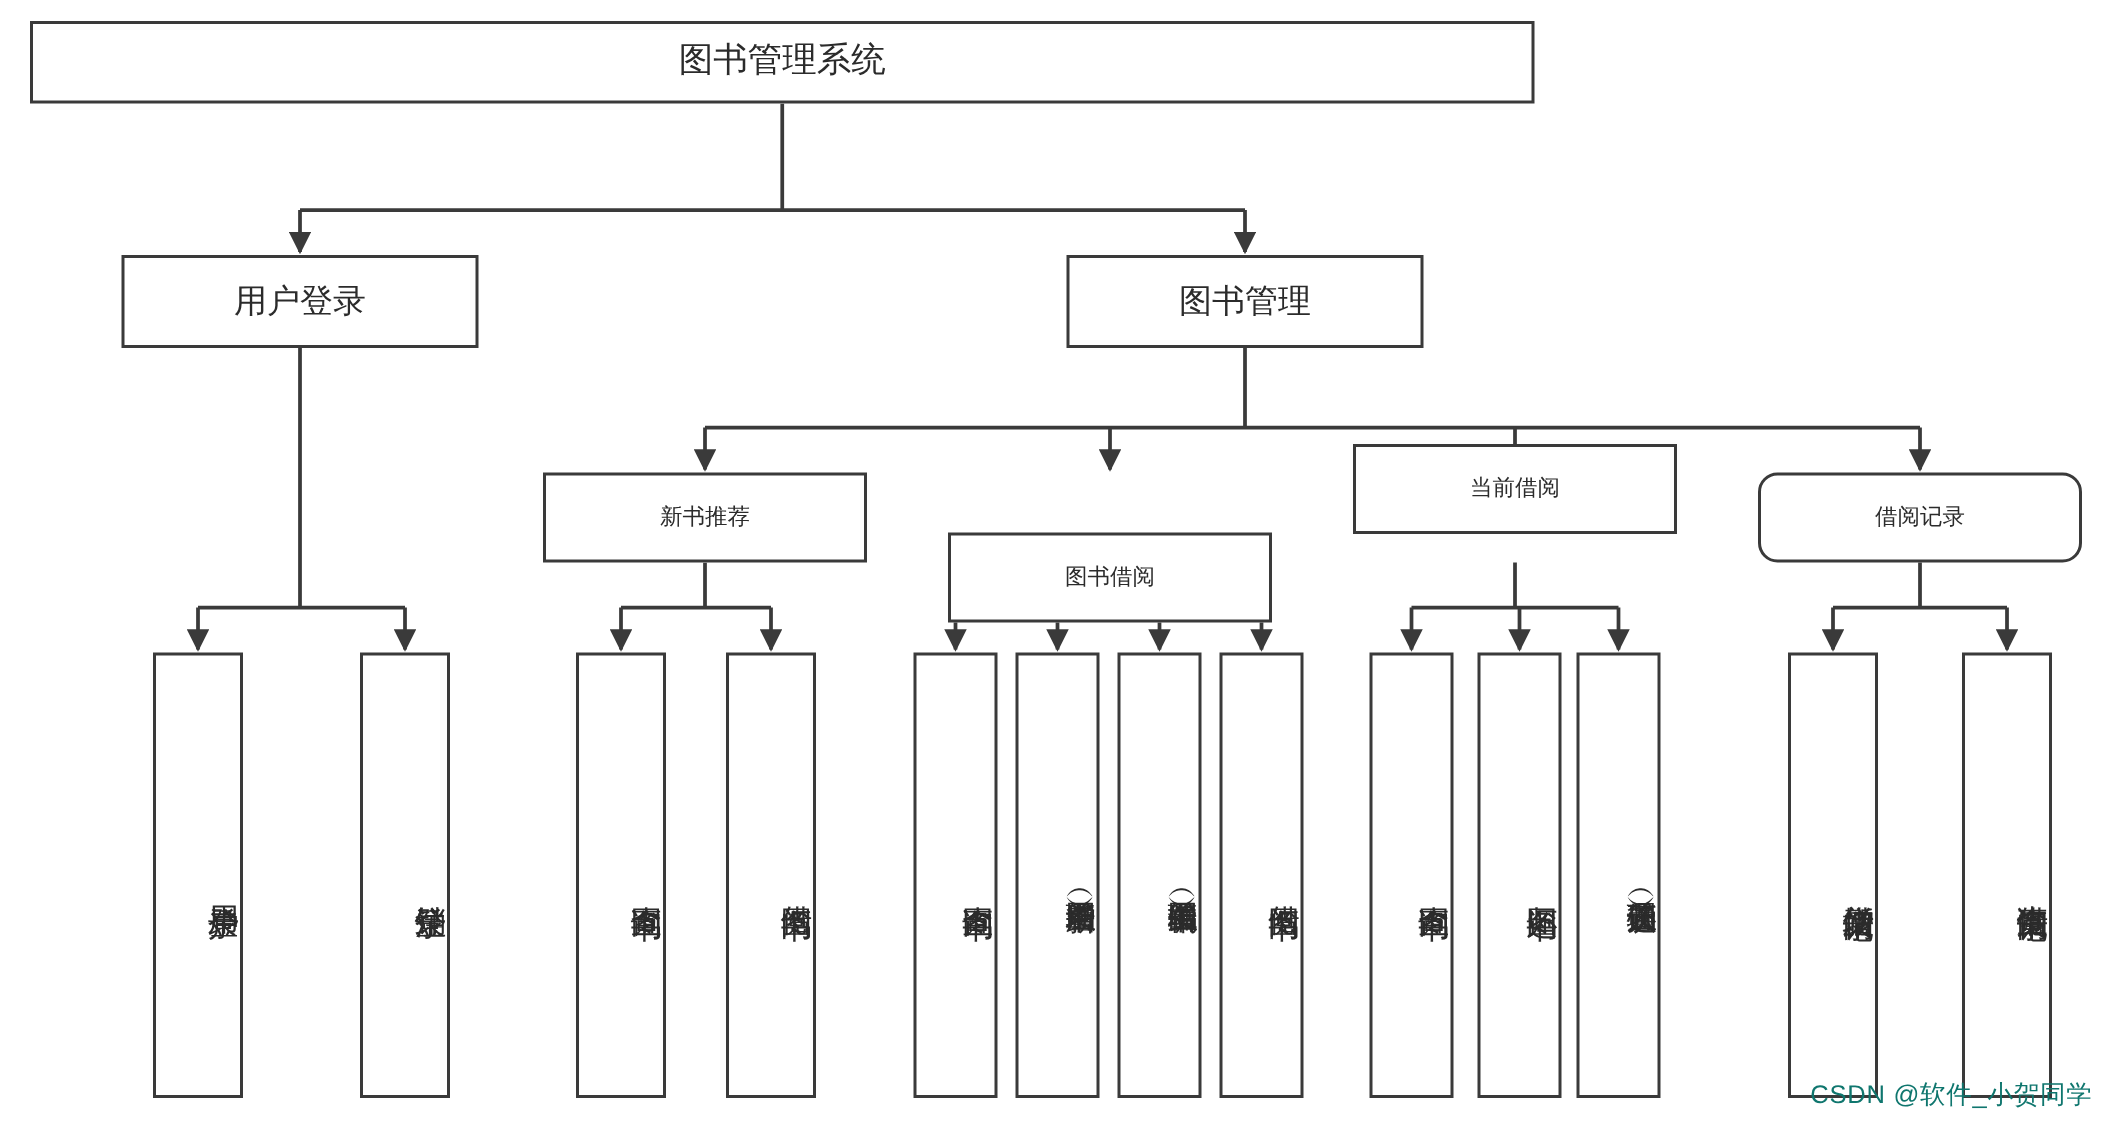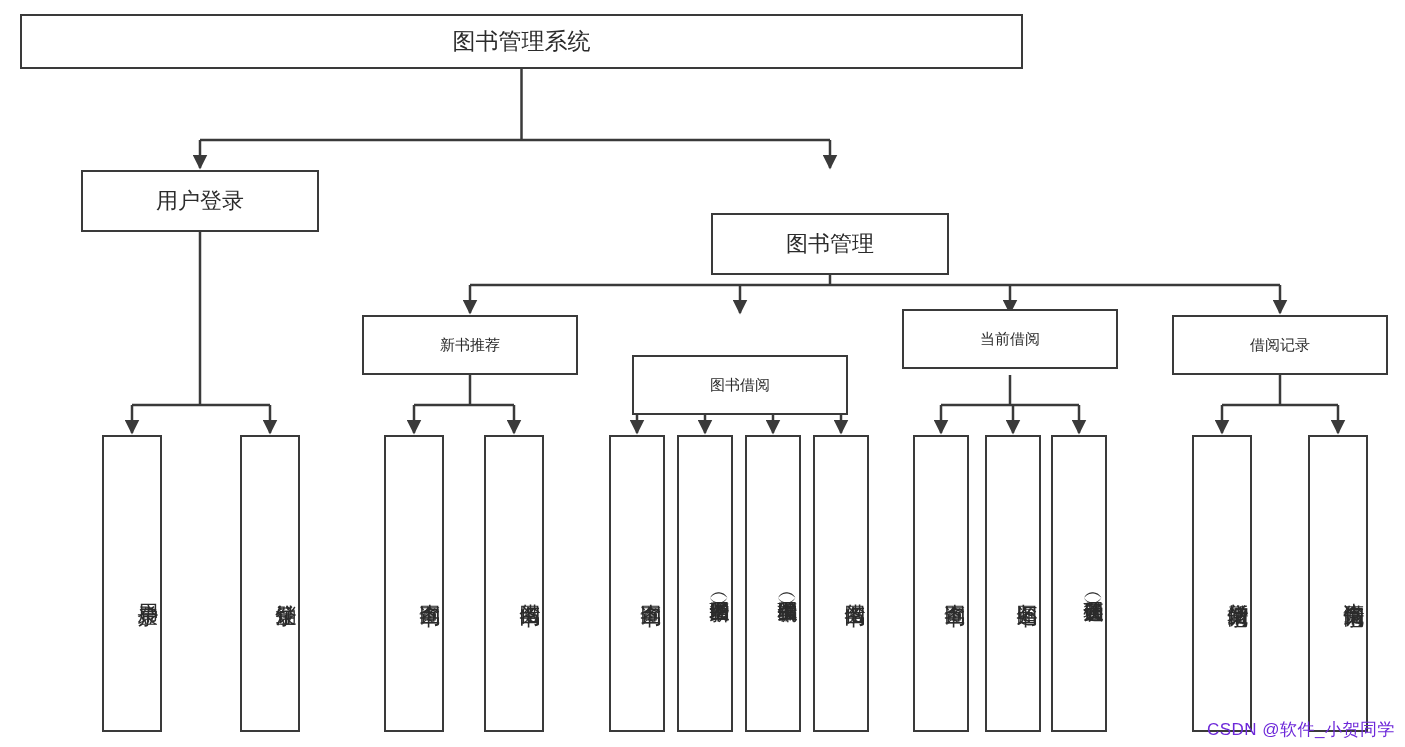--- a/index.html
+++ b/index.html
@@ -58,21 +58,21 @@
   }
   .node-label {
     display: block;
     white-space: pre-line;
   }
   .watermark {
     position: absolute;
     right: 10px;
     bottom: 6px;
     font-size: 17px;
-    color: #6d28d9;
+    color: #0f766e;
     letter-spacing: 0.5px;
     white-space: nowrap;
   }
 </style>
 </head>
 <body>
 
 <div id="canvas">
 
   <svg class="wires" viewBox="0 0 1405 747" xmlns="http://www.w3.org/2000/svg">
@@ -112,39 +112,39 @@
         <path d="M 1013 405 L 1013 433" marker-end="url(#arrow)"></path>
         <path d="M 1079 405 L 1079 433" marker-end="url(#arrow)"></path>
         <path d="M 1280 375 L 1280 405"></path>
         <path d="M 1222 405 L 1338 405"></path>
         <path d="M 1222 405 L 1222 433" marker-end="url(#arrow)"></path>
         <path d="M 1338 405 L 1338 433" marker-end="url(#arrow)"></path>
       </g>
   </svg>
 
   <div id="node-layer">
-      <div class="node level-0" style="left: 20px; top: 14px; width: 1003px; height: 55px;">
+      <div class="node level-0" style="left: 20px; top: 14px; width: 1003px; height: 55px; font-family: Liberation Mono, monospace;">
         <span class="node-label">图书管理系统</span>
       </div>
       <div class="node level-1" style="left: 81px; top: 170px; width: 238px; height: 62px;">
         <span class="node-label">用户登录</span>
       </div>
-      <div class="node level-1" style="left: 711px; top: 170px; width: 238px; height: 62px; margin-top: 43px;">
+      <div class="node level-1" style="left: 711px; top: 170px; width: 238px; height: 62px;">
         <span class="node-label">图书管理</span>
       </div>
       <div class="node level-2" style="left: 362px; top: 315px; width: 216px; height: 60px;">
         <span class="node-label">新书推荐</span>
       </div>
       <div class="node level-2" style="left: 632px; top: 315px; width: 216px; height: 60px; margin-top: 40px;">
         <span class="node-label">图书借阅</span>
       </div>
-      <div class="node level-2" style="left: 902px; top: 309px; width: 216px; height: 60px;">
+      <div class="node level-2" style="left: 902px; top: 296px; width: 216px; height: 60px;">
         <span class="node-label">当前借阅</span>
       </div>
-      <div class="node level-2" style="left: 1172px; top: 315px; width: 216px; height: 60px;">
+      <div class="node level-2" style="left: 1172px; top: 315px; width: 216px; height: 60px; border-radius: 13px;">
         <span class="node-label">借阅记录</span>
       </div>
       <div class="node leaf" style="left: 102px; top: 435px; width: 60px; height: 297px;">
         <span class="node-label">用户登录</span>
       </div>
       <div class="node leaf" style="left: 240px; top: 435px; width: 60px; height: 297px;">
         <span class="node-label">注销登录</span>
       </div>
       <div class="node leaf" style="left: 384px; top: 435px; width: 60px; height: 297px;">
         <span class="node-label">查询图书</span>

